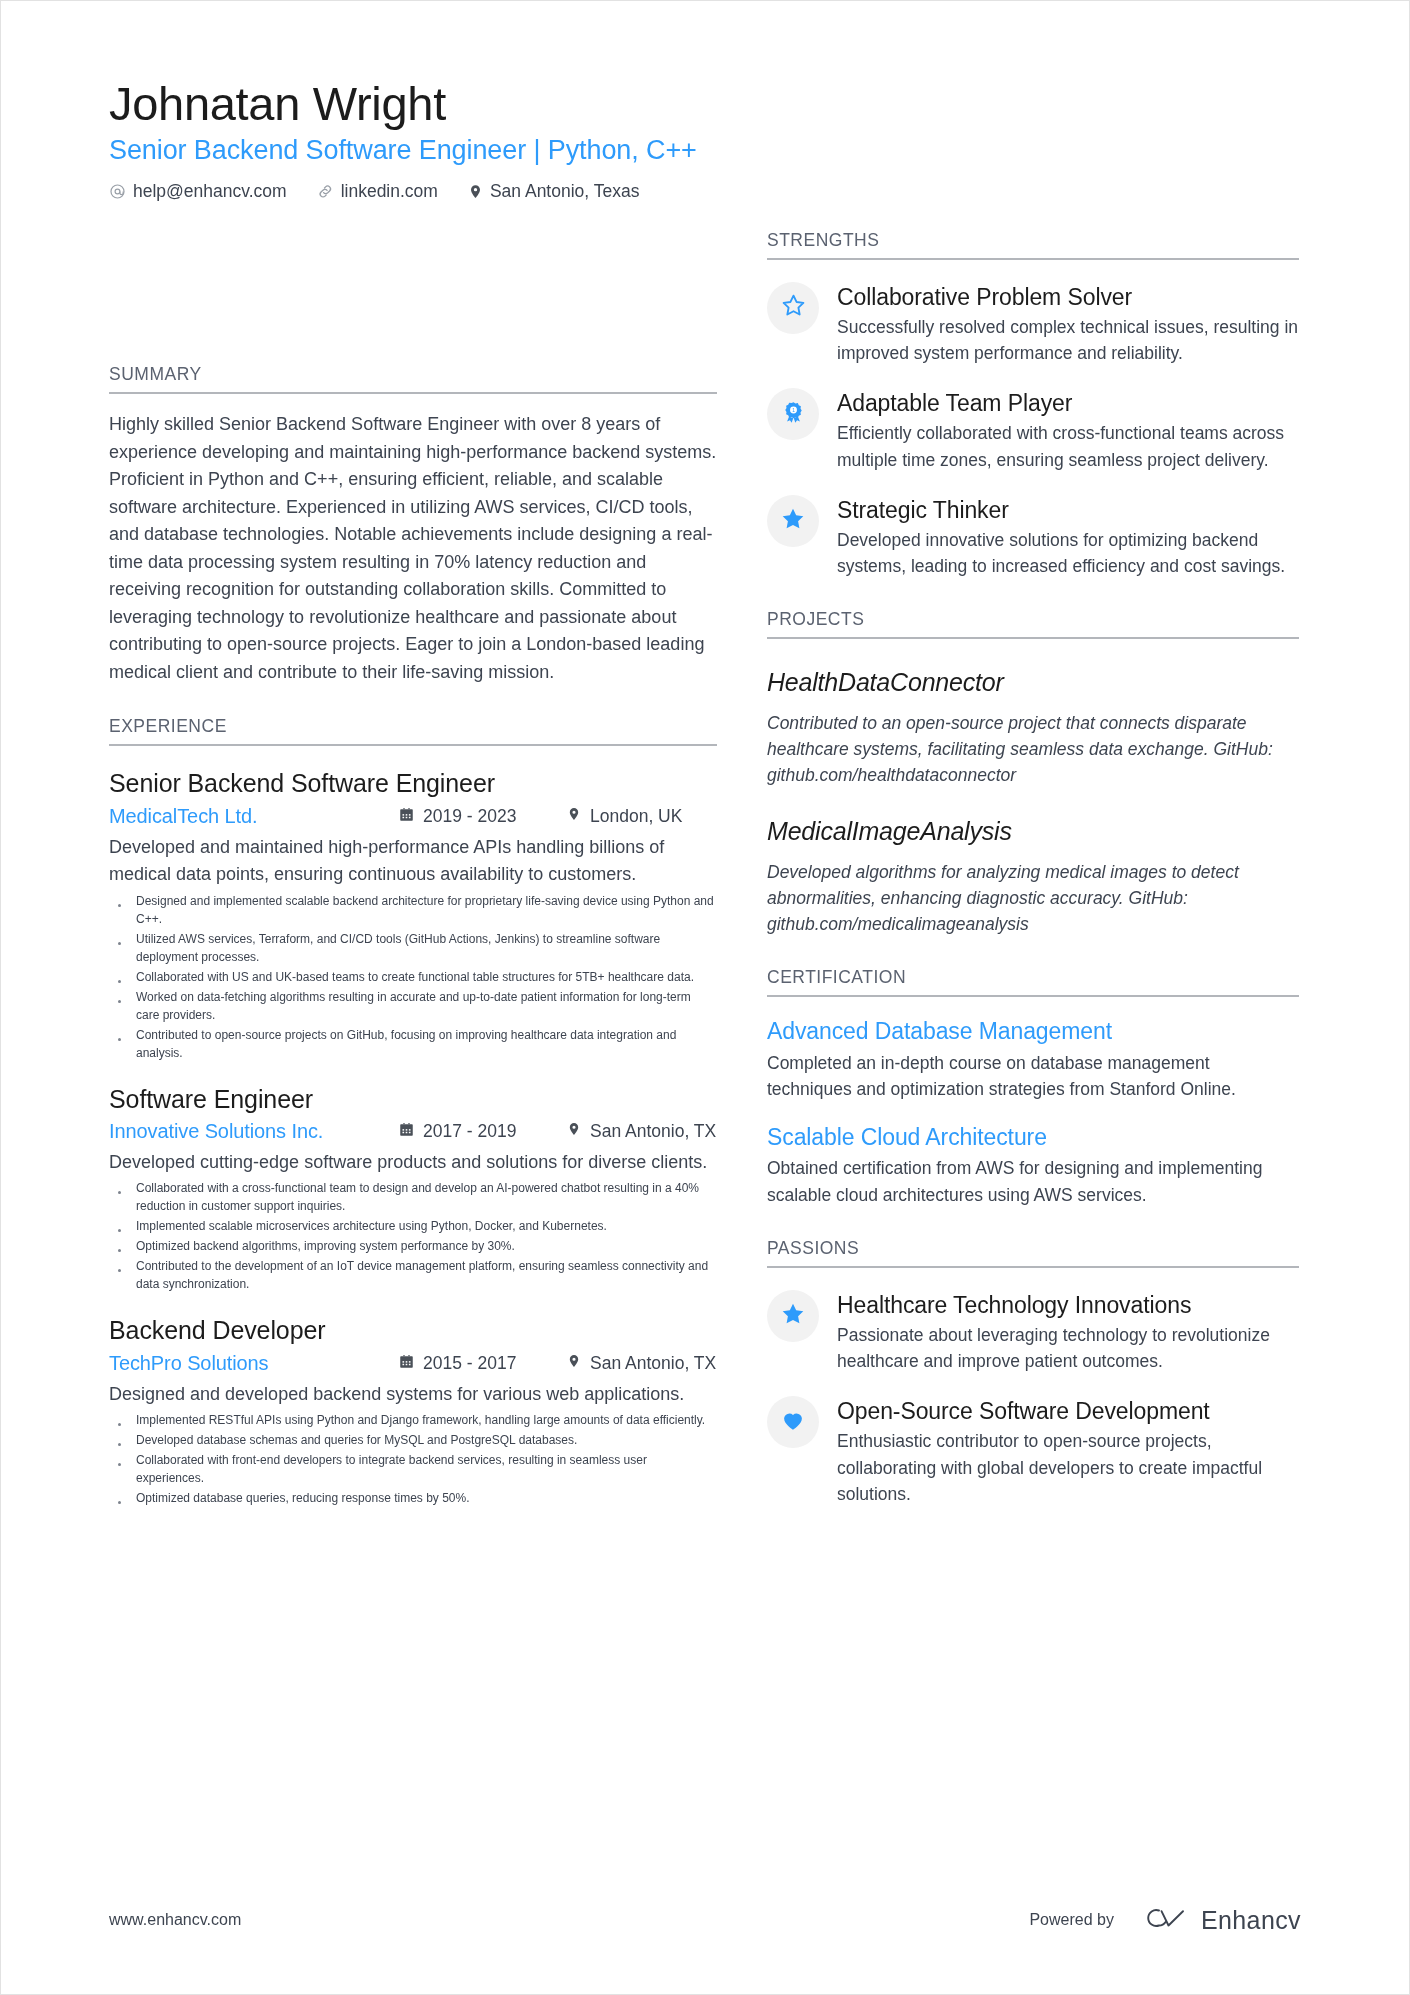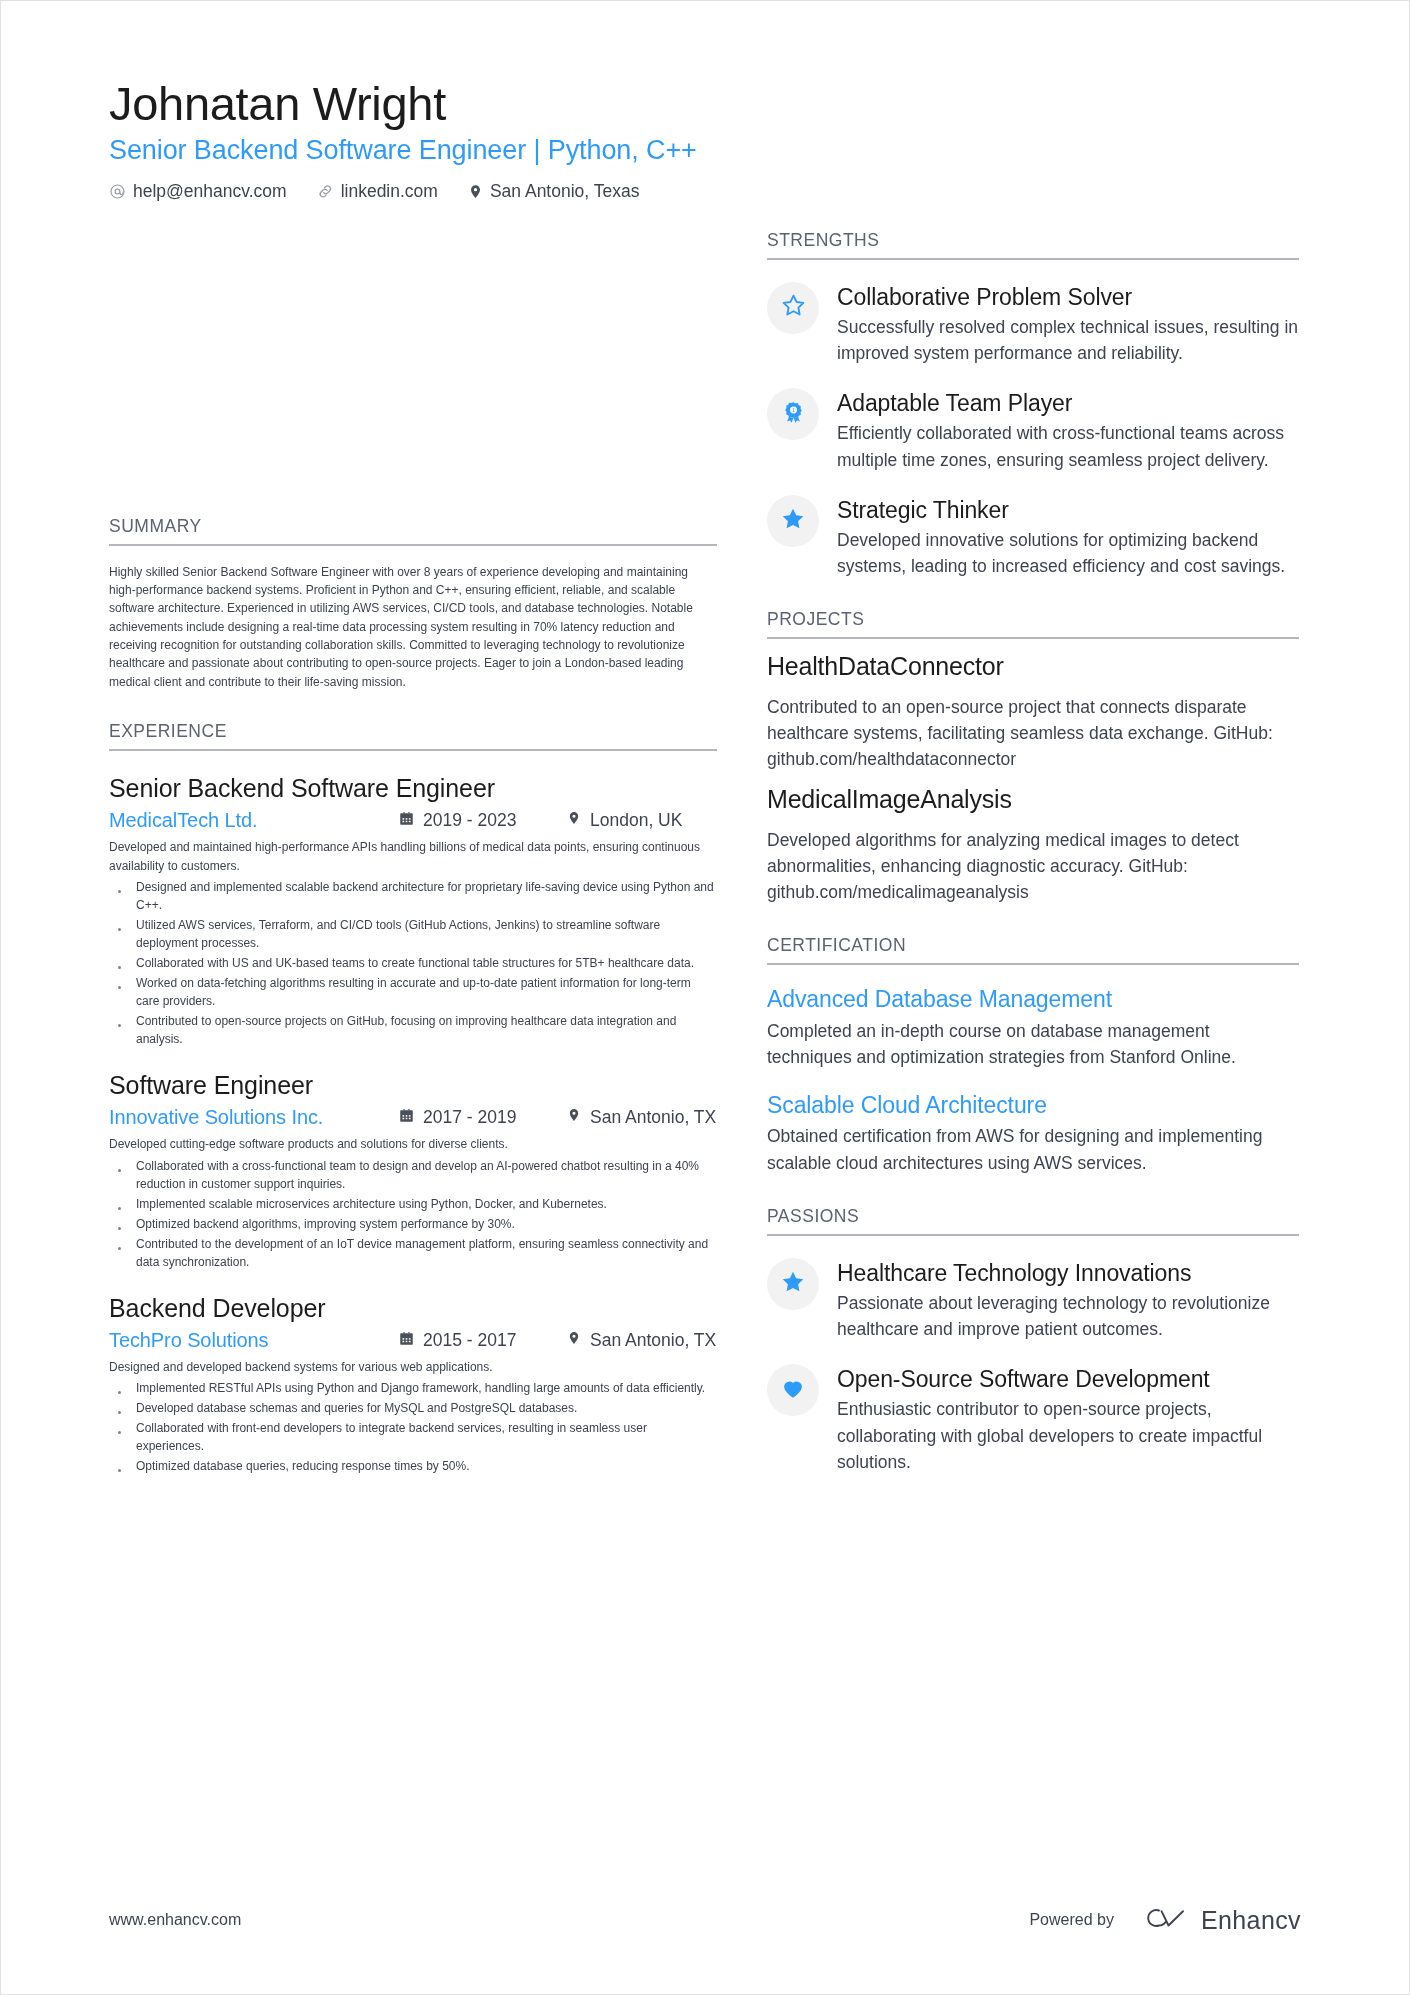--- a/index.html
+++ b/index.html
@@ -68,21 +68,21 @@
     font-weight: 400;
     padding-bottom: 7px;
     border-bottom: 2.5px solid #b3b6bb;
     text-transform: uppercase;
   }
   .sec-block { margin-top: 30px; }
   .sec-block:first-child { margin-top: 0; }
 
   
   .body-text {
-    font-size: 12px;
+    font-size: 18px;
     line-height: 1.53;
     color: #3d4450;
   }
   .summary { margin-top: 17px; }
 
   
   .job { margin-top: 22px; }
   .job:first-of-type { margin-top: 18px; }
   .job-title {
     font-size: 25px;
@@ -157,21 +157,21 @@
     letter-spacing: -0.1px;
   }
   .icon-item-desc {
     font-size: 17.5px;
     line-height: 1.5;
     color: #3d4450;
     margin-top: 3px;
   }
 
   
-  .project { margin-top: 12px; }
+  .project { margin-top: 28px; font-style: italic; }
   .project-title {
     font-size: 25px;
     color: #1c1c1c;
     line-height: 1.25;
     letter-spacing: -0.2px;
   }
   .project-desc {
     font-size: 17.5px;
     line-height: 1.5;
     color: #3d4450;

